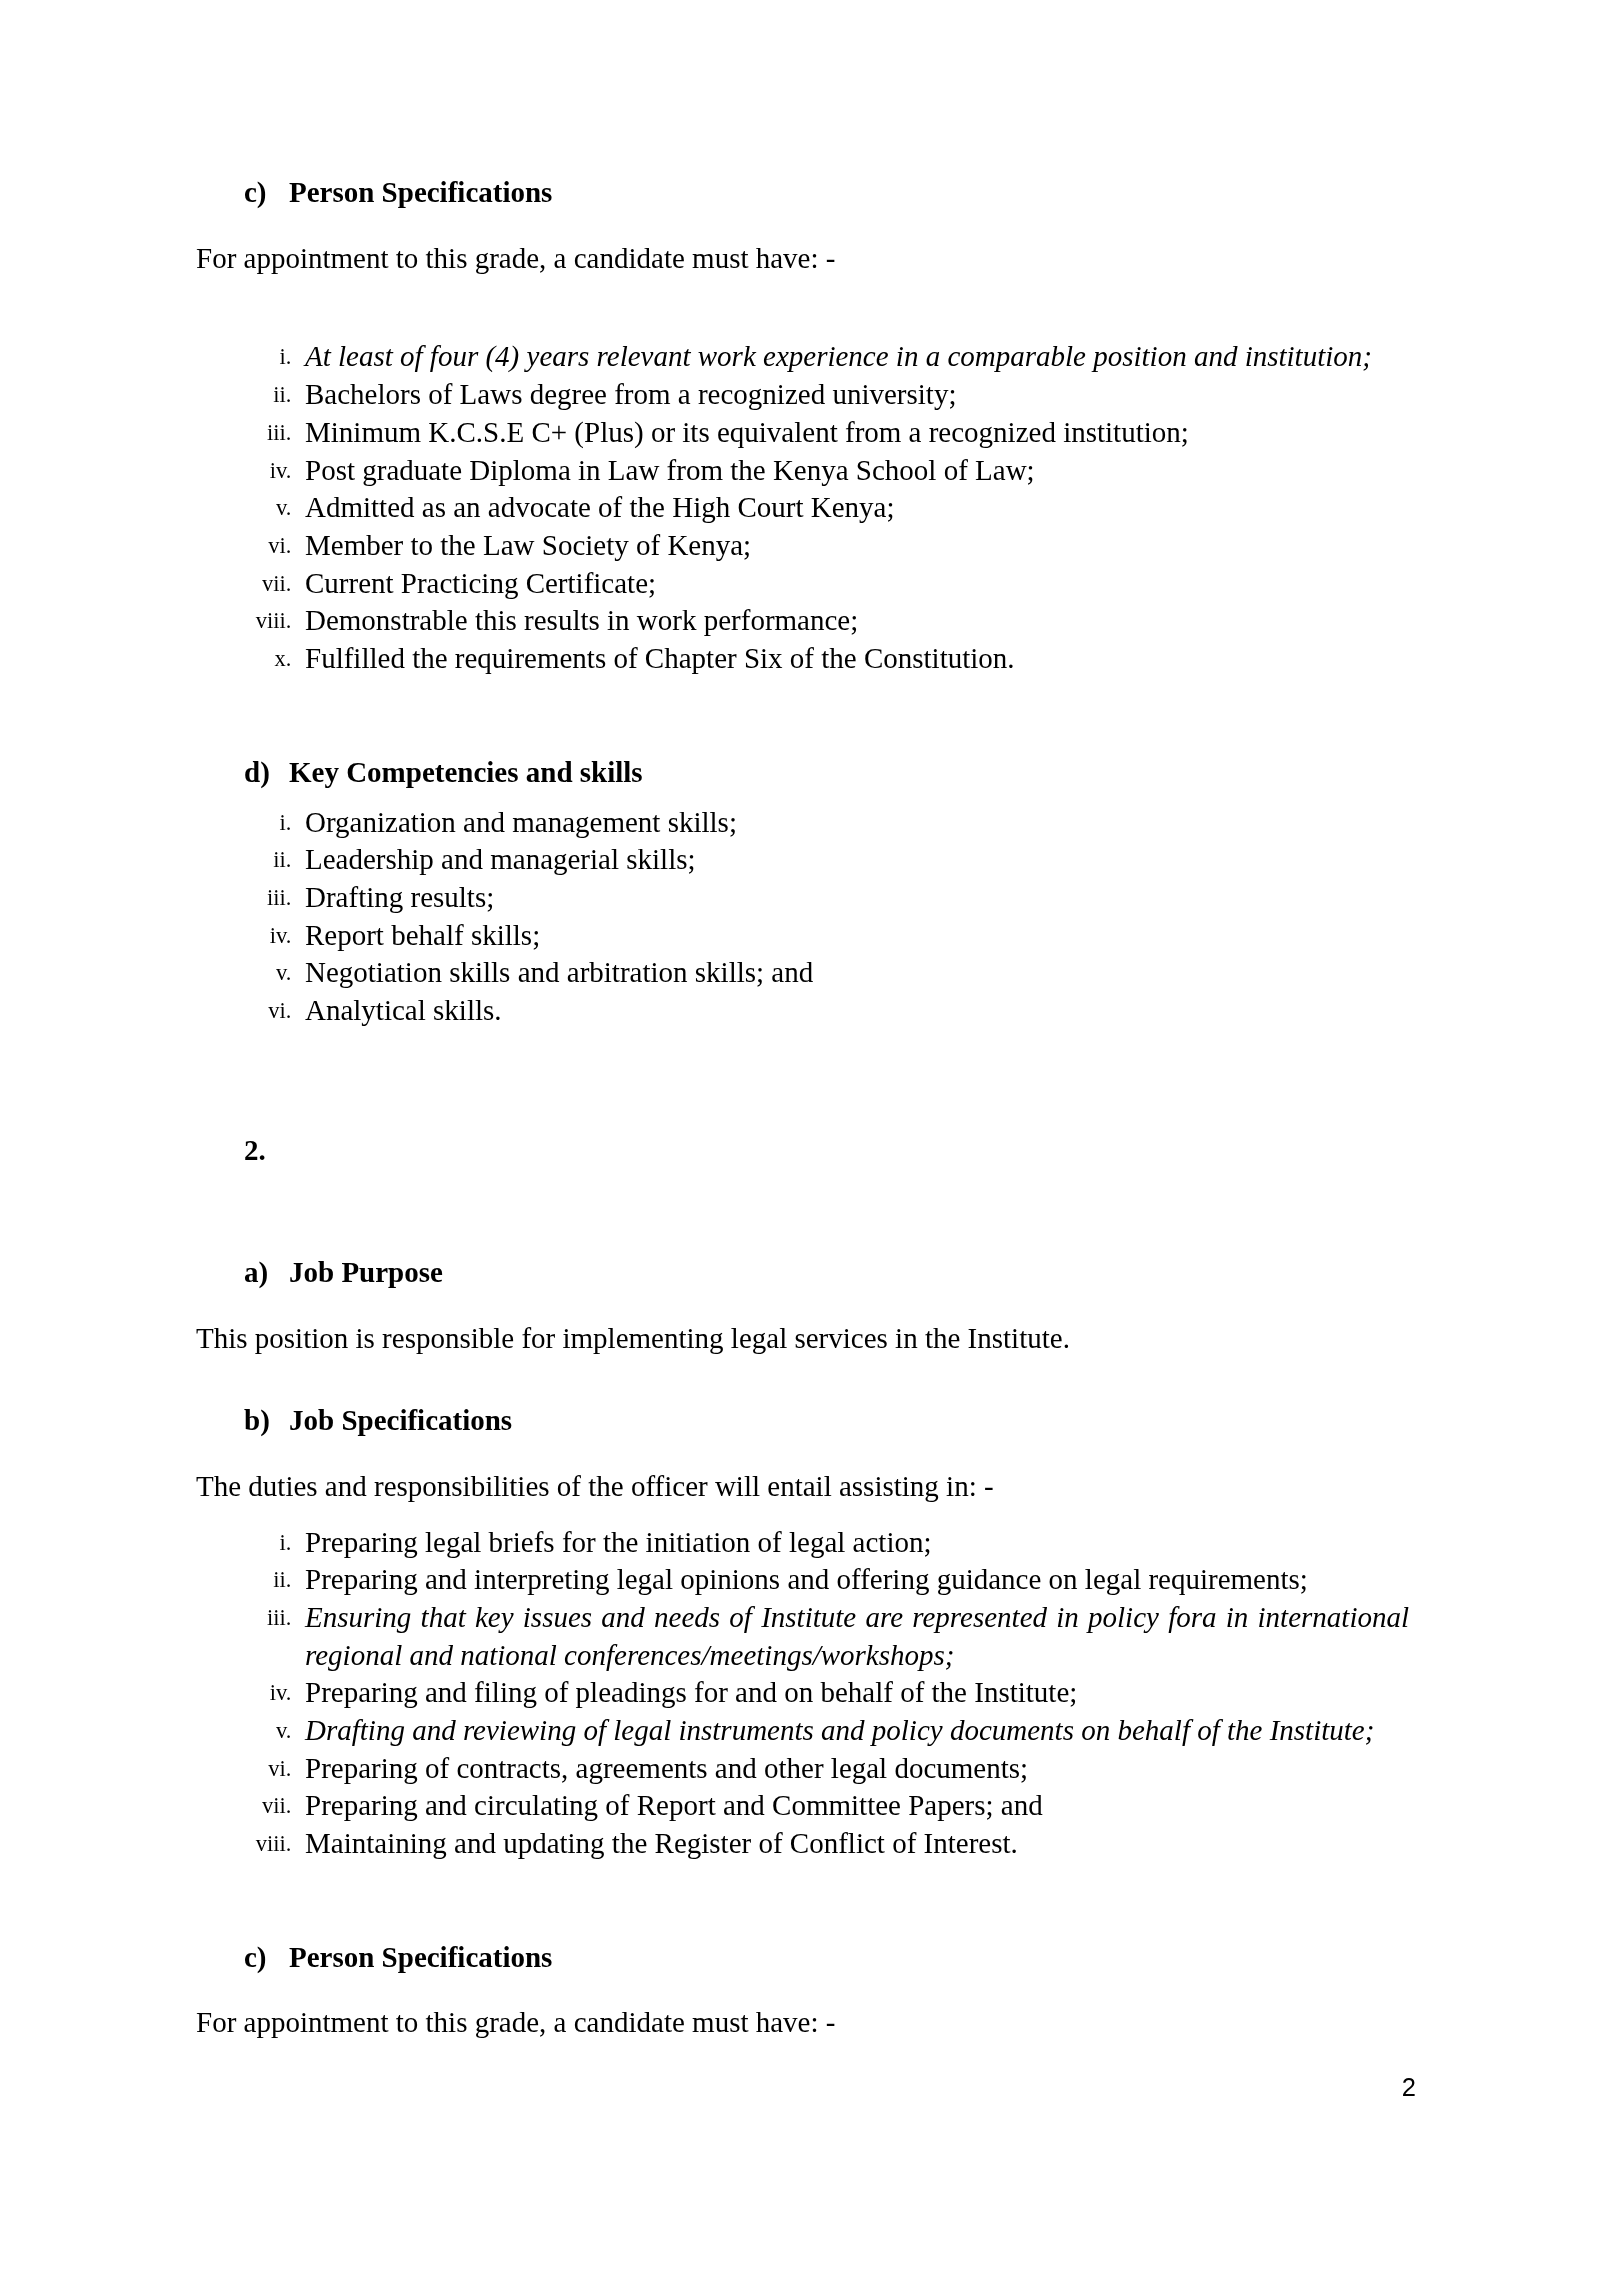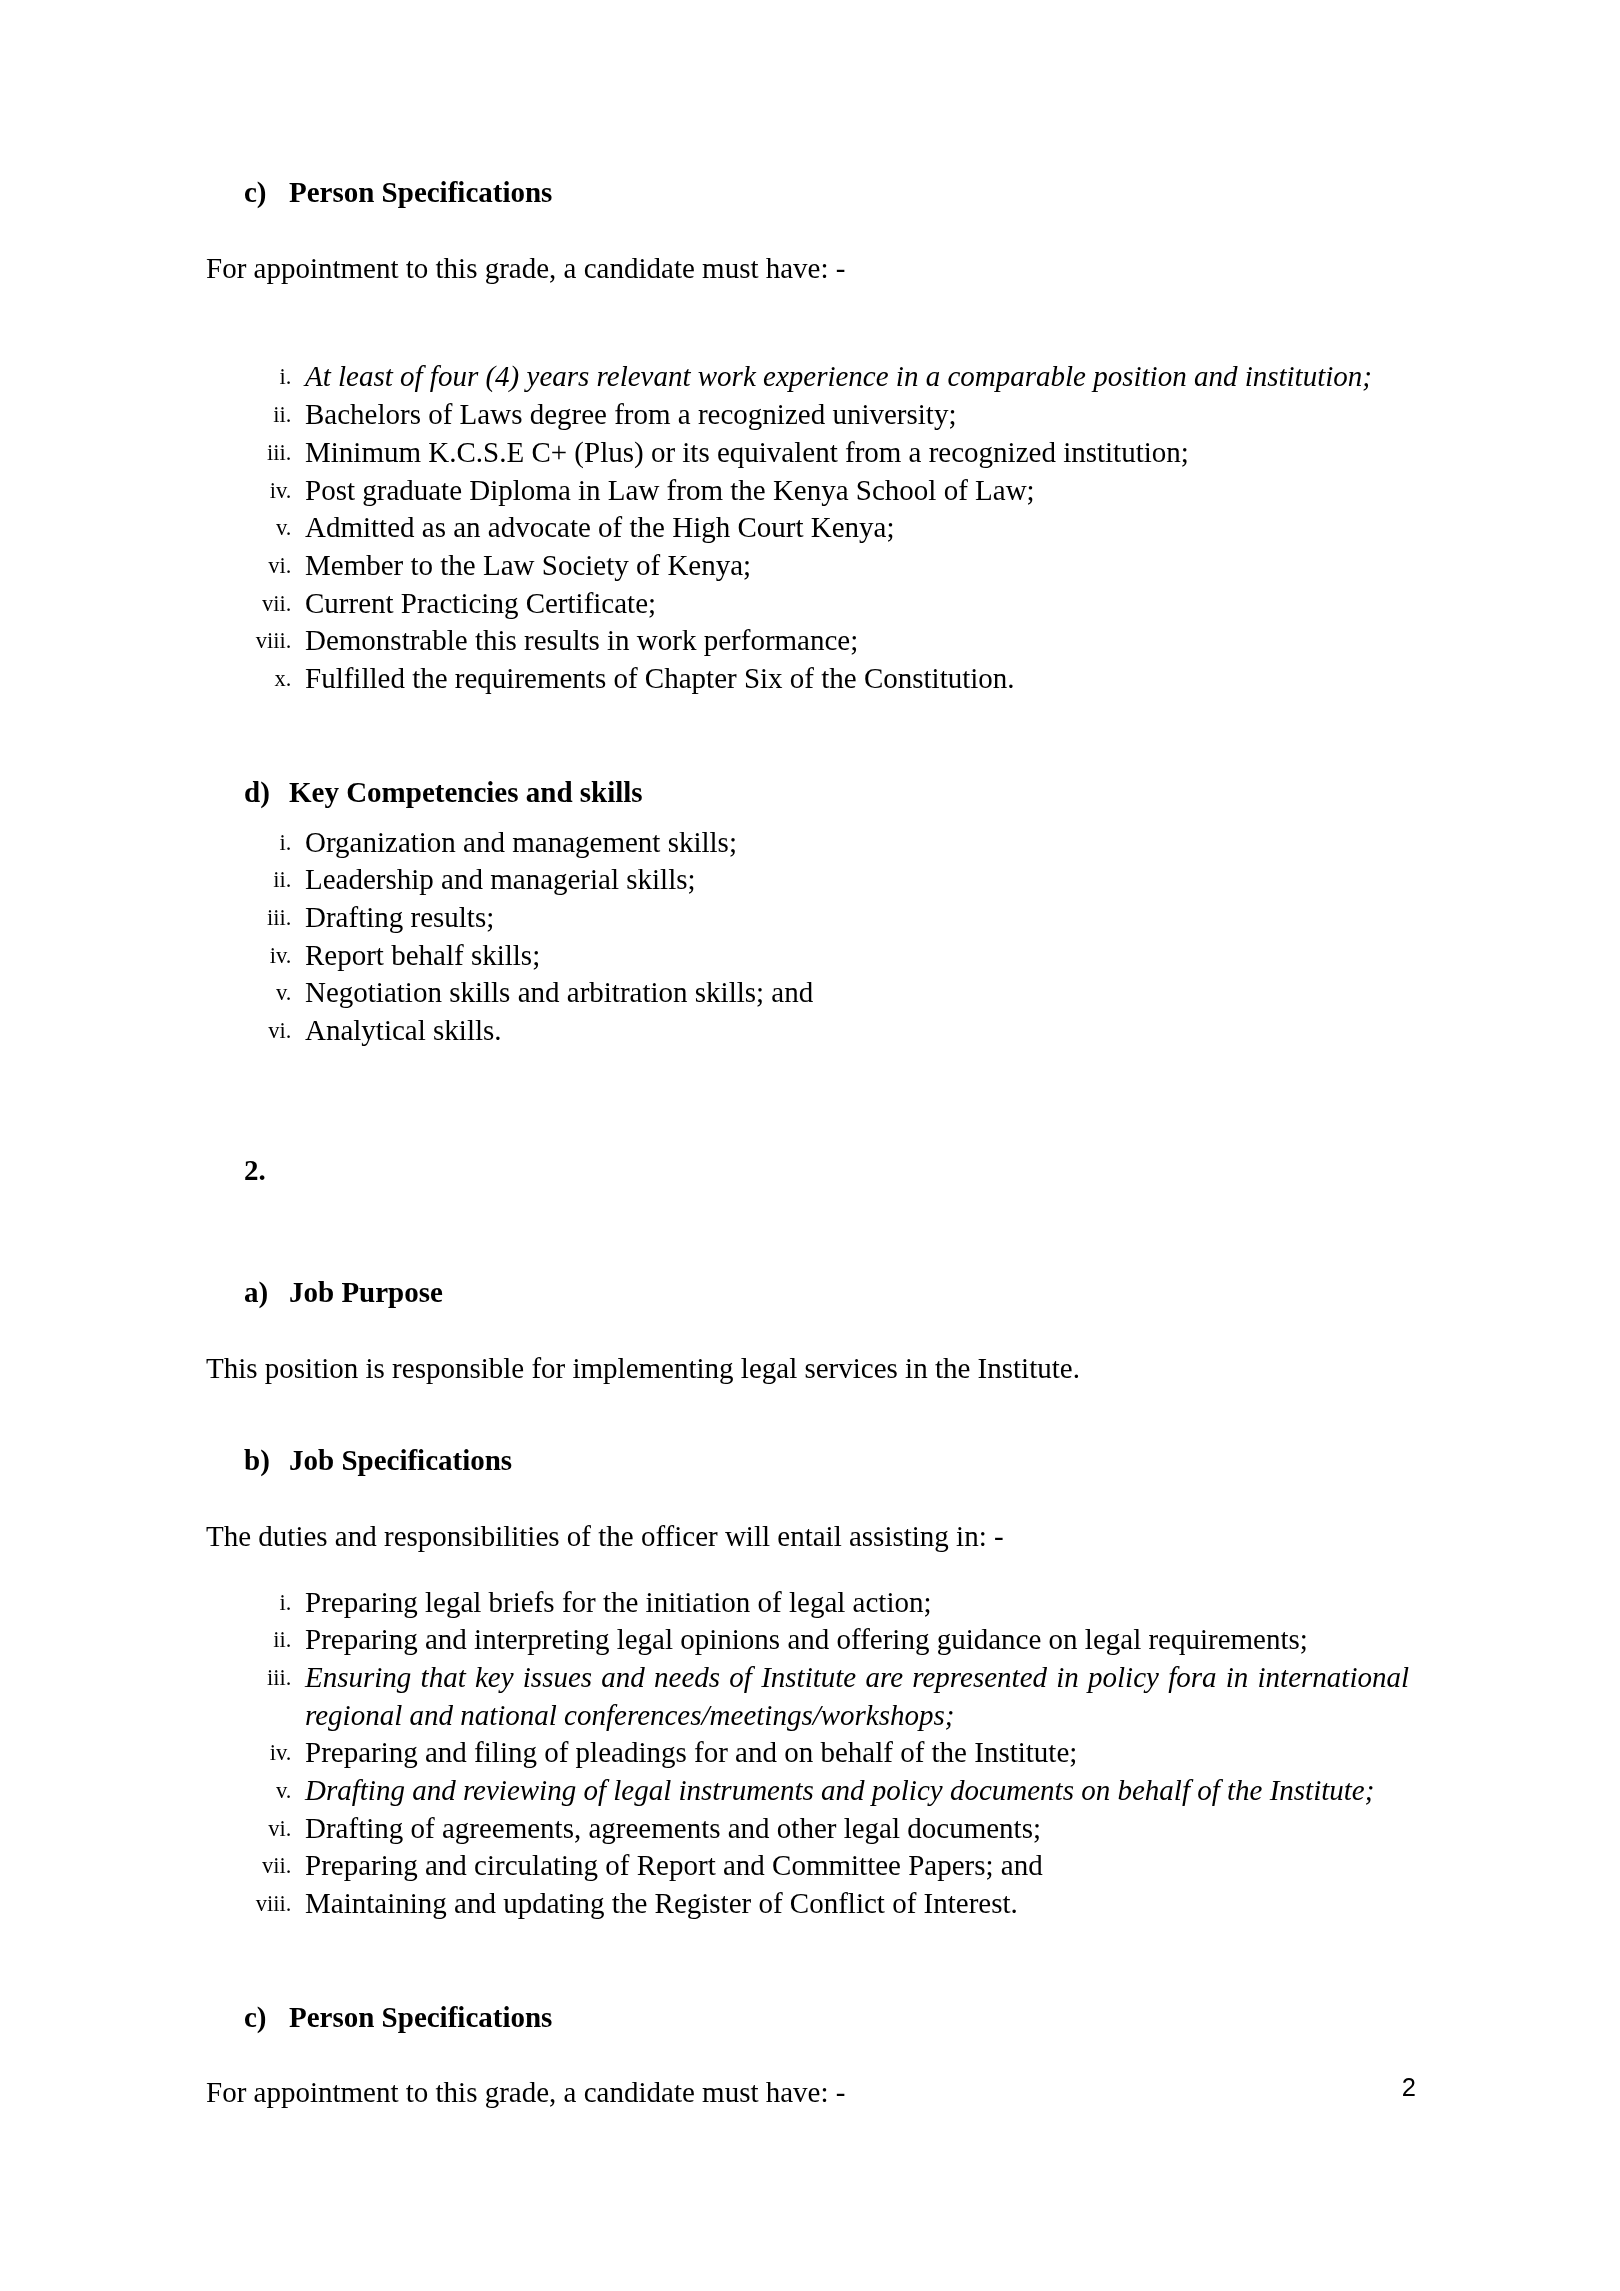--- a/index.html
+++ b/index.html
@@ -54,21 +54,21 @@
   .main-heading .marker {
     width: 45px;
     flex: 0 0 45px;
   }
 
   
   .body-para {
     font-size: 29px;
     line-height: 1.3;
     text-align: justify;
-    margin: 14px;
+    margin: 4px;
   }
 
   
   .roman-list {
     margin: 0;
     padding: 0;
     list-style: none;
   }
   .roman-list > li {
     display: flex;
@@ -249,21 +249,21 @@
       <li>
         <span class="rmark">iv.</span>
         <span class="rtext">Preparing and filing of pleadings for and on behalf of the Institute;</span>
       </li>
       <li class="justified">
         <span class="rmark">v.</span>
         <span class="rtext">Drafting and reviewing of legal instruments and policy documents on behalf of the Institute;</span>
       </li>
       <li>
         <span class="rmark">vi.</span>
-        <span class="rtext">Drafting of agreements, agreements and other legal documents;</span>
+        <span class="rtext">Preparing of contracts, agreements and other legal documents;</span>
       </li>
       <li>
         <span class="rmark">vii.</span>
         <span class="rtext">Preparing and circulating of Report and Committee Papers; and</span>
       </li>
       <li>
         <span class="rmark">viii.</span>
         <span class="rtext">Maintaining and updating the Register of Conflict of Interest.</span>
       </li>
     </ol>

